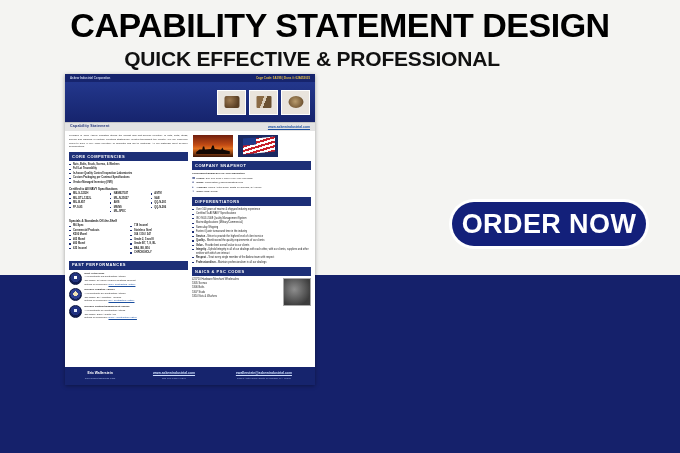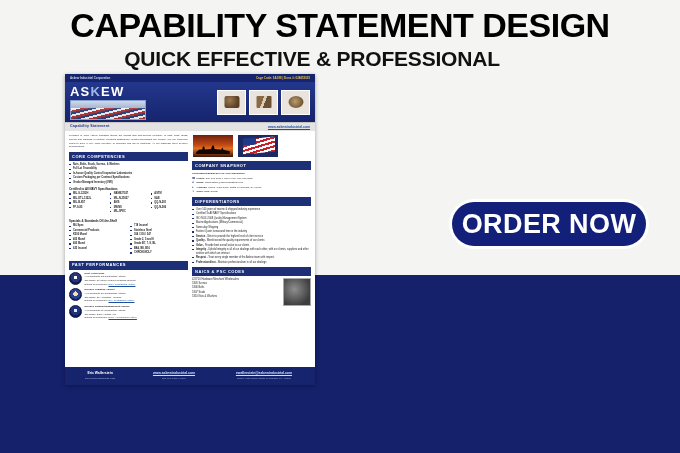--- a/index.html
+++ b/index.html
@@ -214,24 +214,20 @@
   </div>
 
   <div class="doc">
 
     <div class="doc-topbar">
       <span>Askew Industrial Corporation</span>
       <span class="cage">Cage Code: 5A19S | Duns #: 028453035</span>
     </div>
 
     <div class="doc-hero">
-      <div class="logo-block">
-        <div class="logo-word"><span>AS</span><span class="k">K</span><span>EW</span></div>
-        <div class="logo-photo"></div>
-      </div>
       <div class="hero-thumbs">
         <div class="hero-thumb t1">
             <i></i>
           </div>
         <div class="hero-thumb t2">
             <i></i>
           </div>
         <div class="hero-thumb t3">
             <i></i>
           </div>

